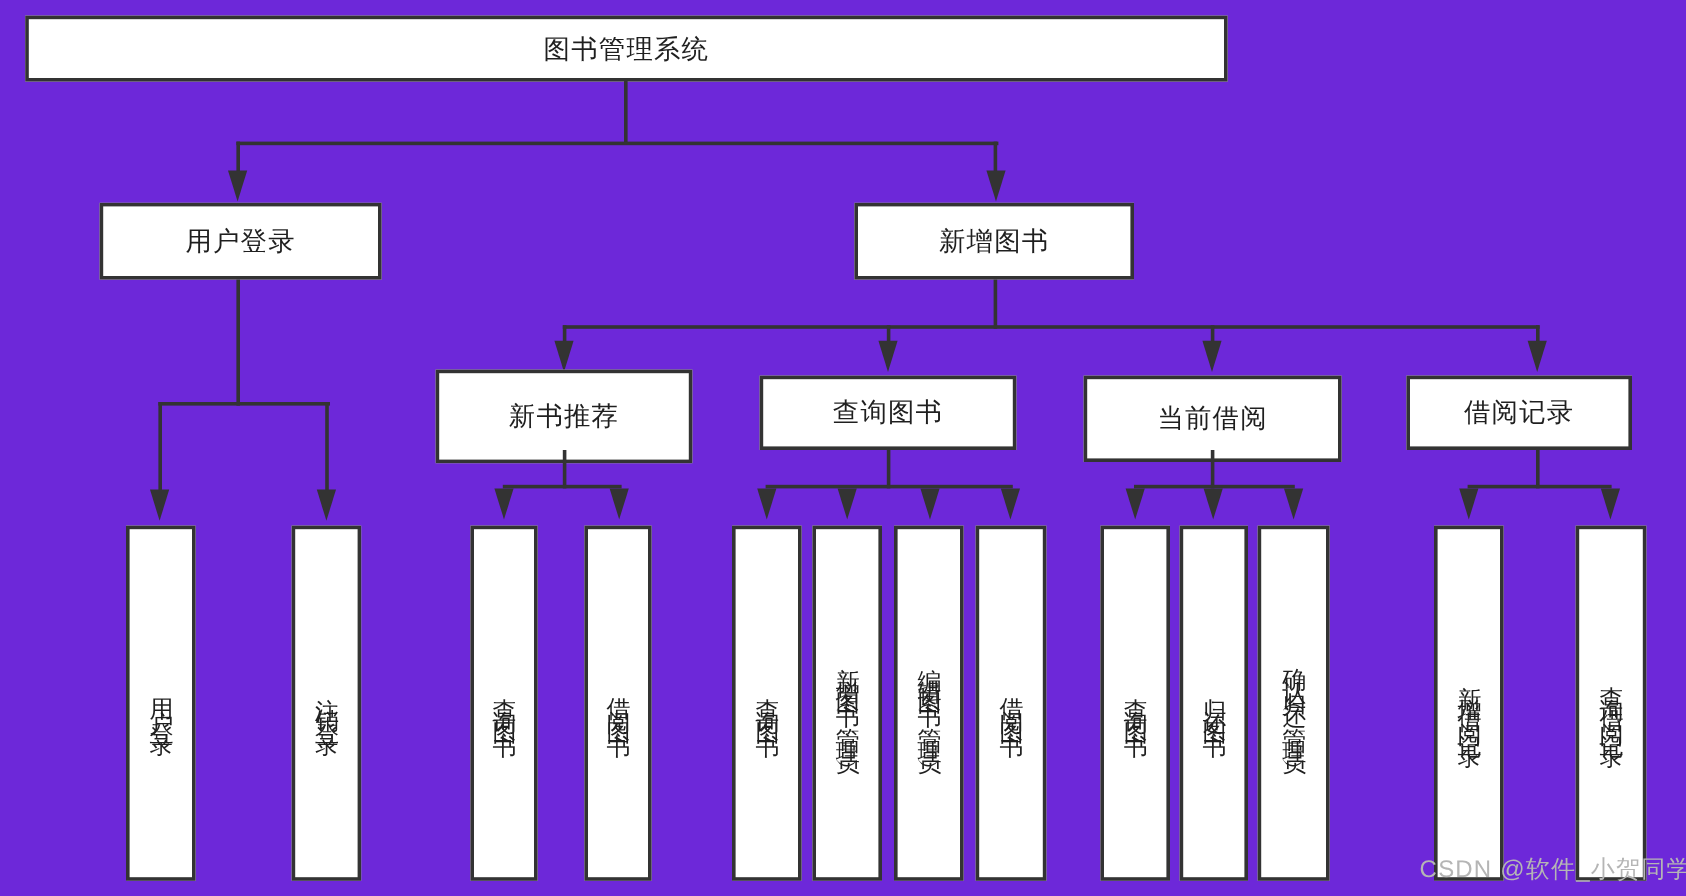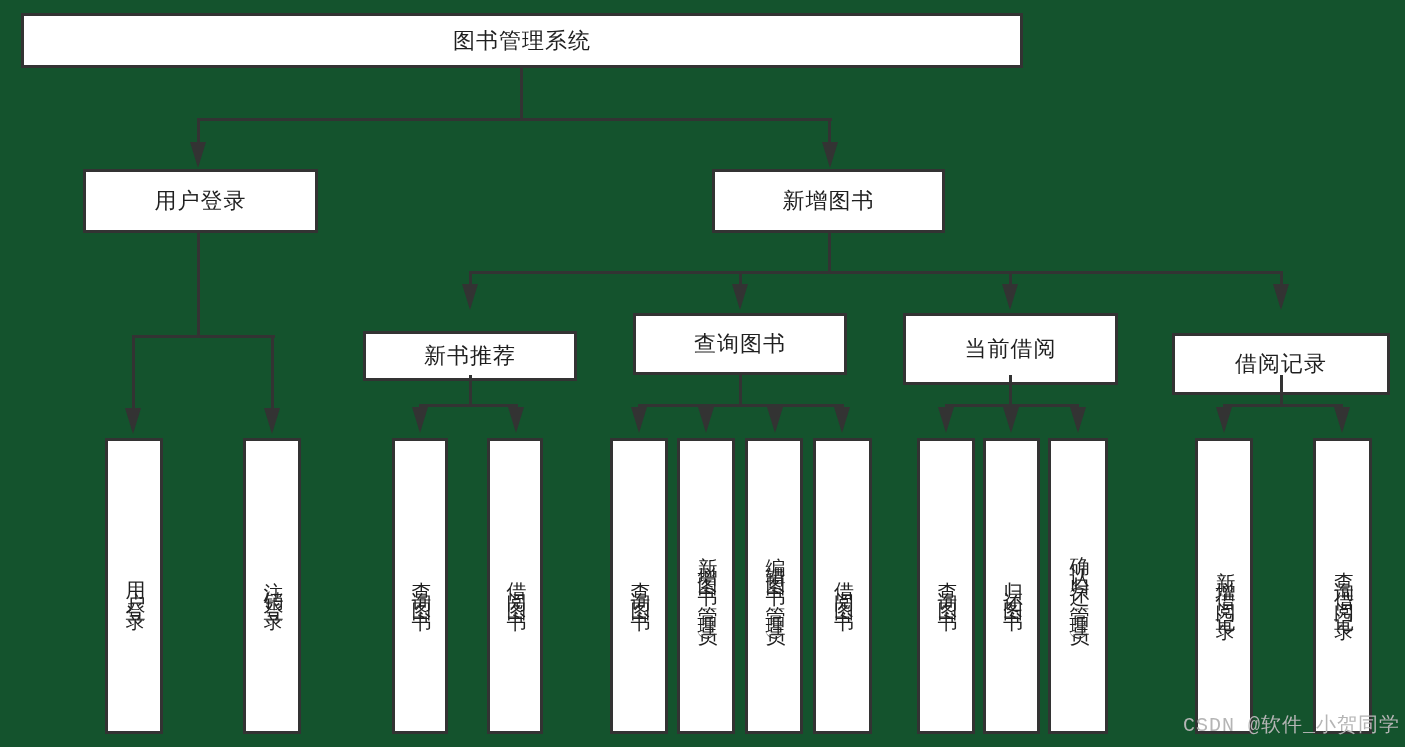--- a/index.html
+++ b/index.html
@@ -1,21 +1,21 @@
 <!DOCTYPE html>
 <html><head>
 <meta charset="utf-8">
 <style>
   html, body { margin: 0; padding: 0; background: #ffffff; }
   #canvas {
     position: relative;
     width: 1405px;
     height: 747px;
-    background: #14532d;
-    font-family: Liberation Mono, monospace;
+    background: #6d28d9;
+    font-family: Liberation Sans, sans-serif;
     color: #1f1f1f;
     overflow: hidden;
   }
   
   .box {
     position: absolute;
     box-sizing: border-box;
     border: 3px solid #333333;
     background: #ffffff;
     display: flex;
@@ -91,24 +91,24 @@
   <div class="hl" style="left:469px; top:271px; width:814px;"></div>
   <div class="vl" style="left:469px; top:271px; height:15px;"></div>
   <div class="arrow" style="left:462px; top:284px;"></div>
   <div class="vl" style="left:739px; top:271px; height:15px;"></div>
   <div class="arrow" style="left:732px; top:284px;"></div>
   <div class="vl" style="left:1009px; top:271px; height:15px;"></div>
   <div class="arrow" style="left:1002px; top:284px;"></div>
   <div class="vl" style="left:1280px; top:271px; height:15px;"></div>
   <div class="arrow" style="left:1273px; top:284px;"></div>
 
-  <div class="box" style="left:363px; top:331px; width:214px; height:50px;">新书推荐</div>
+  <div class="box" style="left:363px; top:308px; width:214px; height:78px;">新书推荐</div>
   <div class="box" style="left:633px; top:313px; width:214px; height:62px;">查询图书</div>
   <div class="box" style="left:903px; top:313px; width:215px; height:72px;">当前借阅</div>
-  <div class="box" style="left:1172px; top:313px; width:218px; height:62px;margin-top:20px;">借阅记录</div>
+  <div class="box" style="left:1172px; top:313px; width:188px; height:62px;">借阅记录</div>
 
   <div class="vl" style="left:469px; top:375px; height:32px;"></div>
   <div class="hl" style="left:419px; top:404px; width:99px;"></div>
   <div class="arrow" style="left:412px; top:407px;"></div>
   <div class="arrow" style="left:508px; top:407px;"></div>
 
   <div class="vl" style="left:739px; top:375px; height:32px;"></div>
   <div class="hl" style="left:638px; top:404px; width:206px;"></div>
   <div class="arrow" style="left:631px; top:407px;"></div>
   <div class="arrow" style="left:698px; top:407px;"></div>

